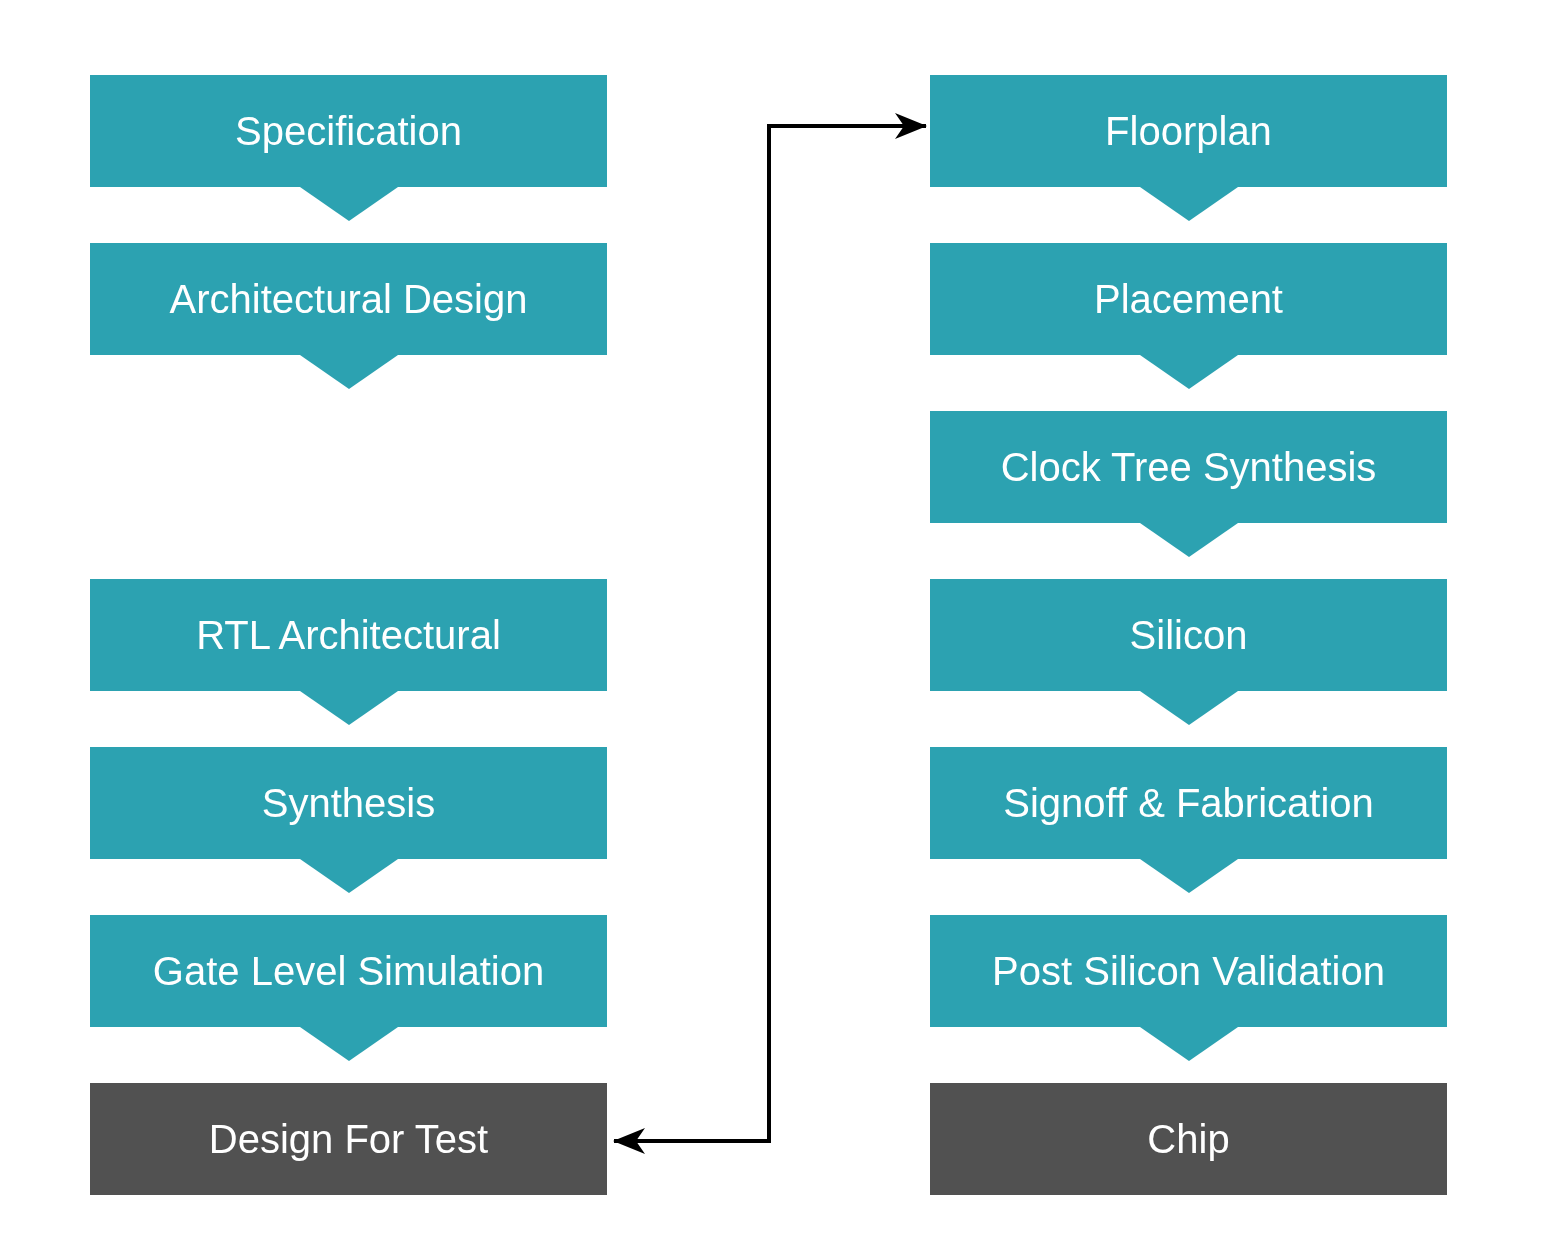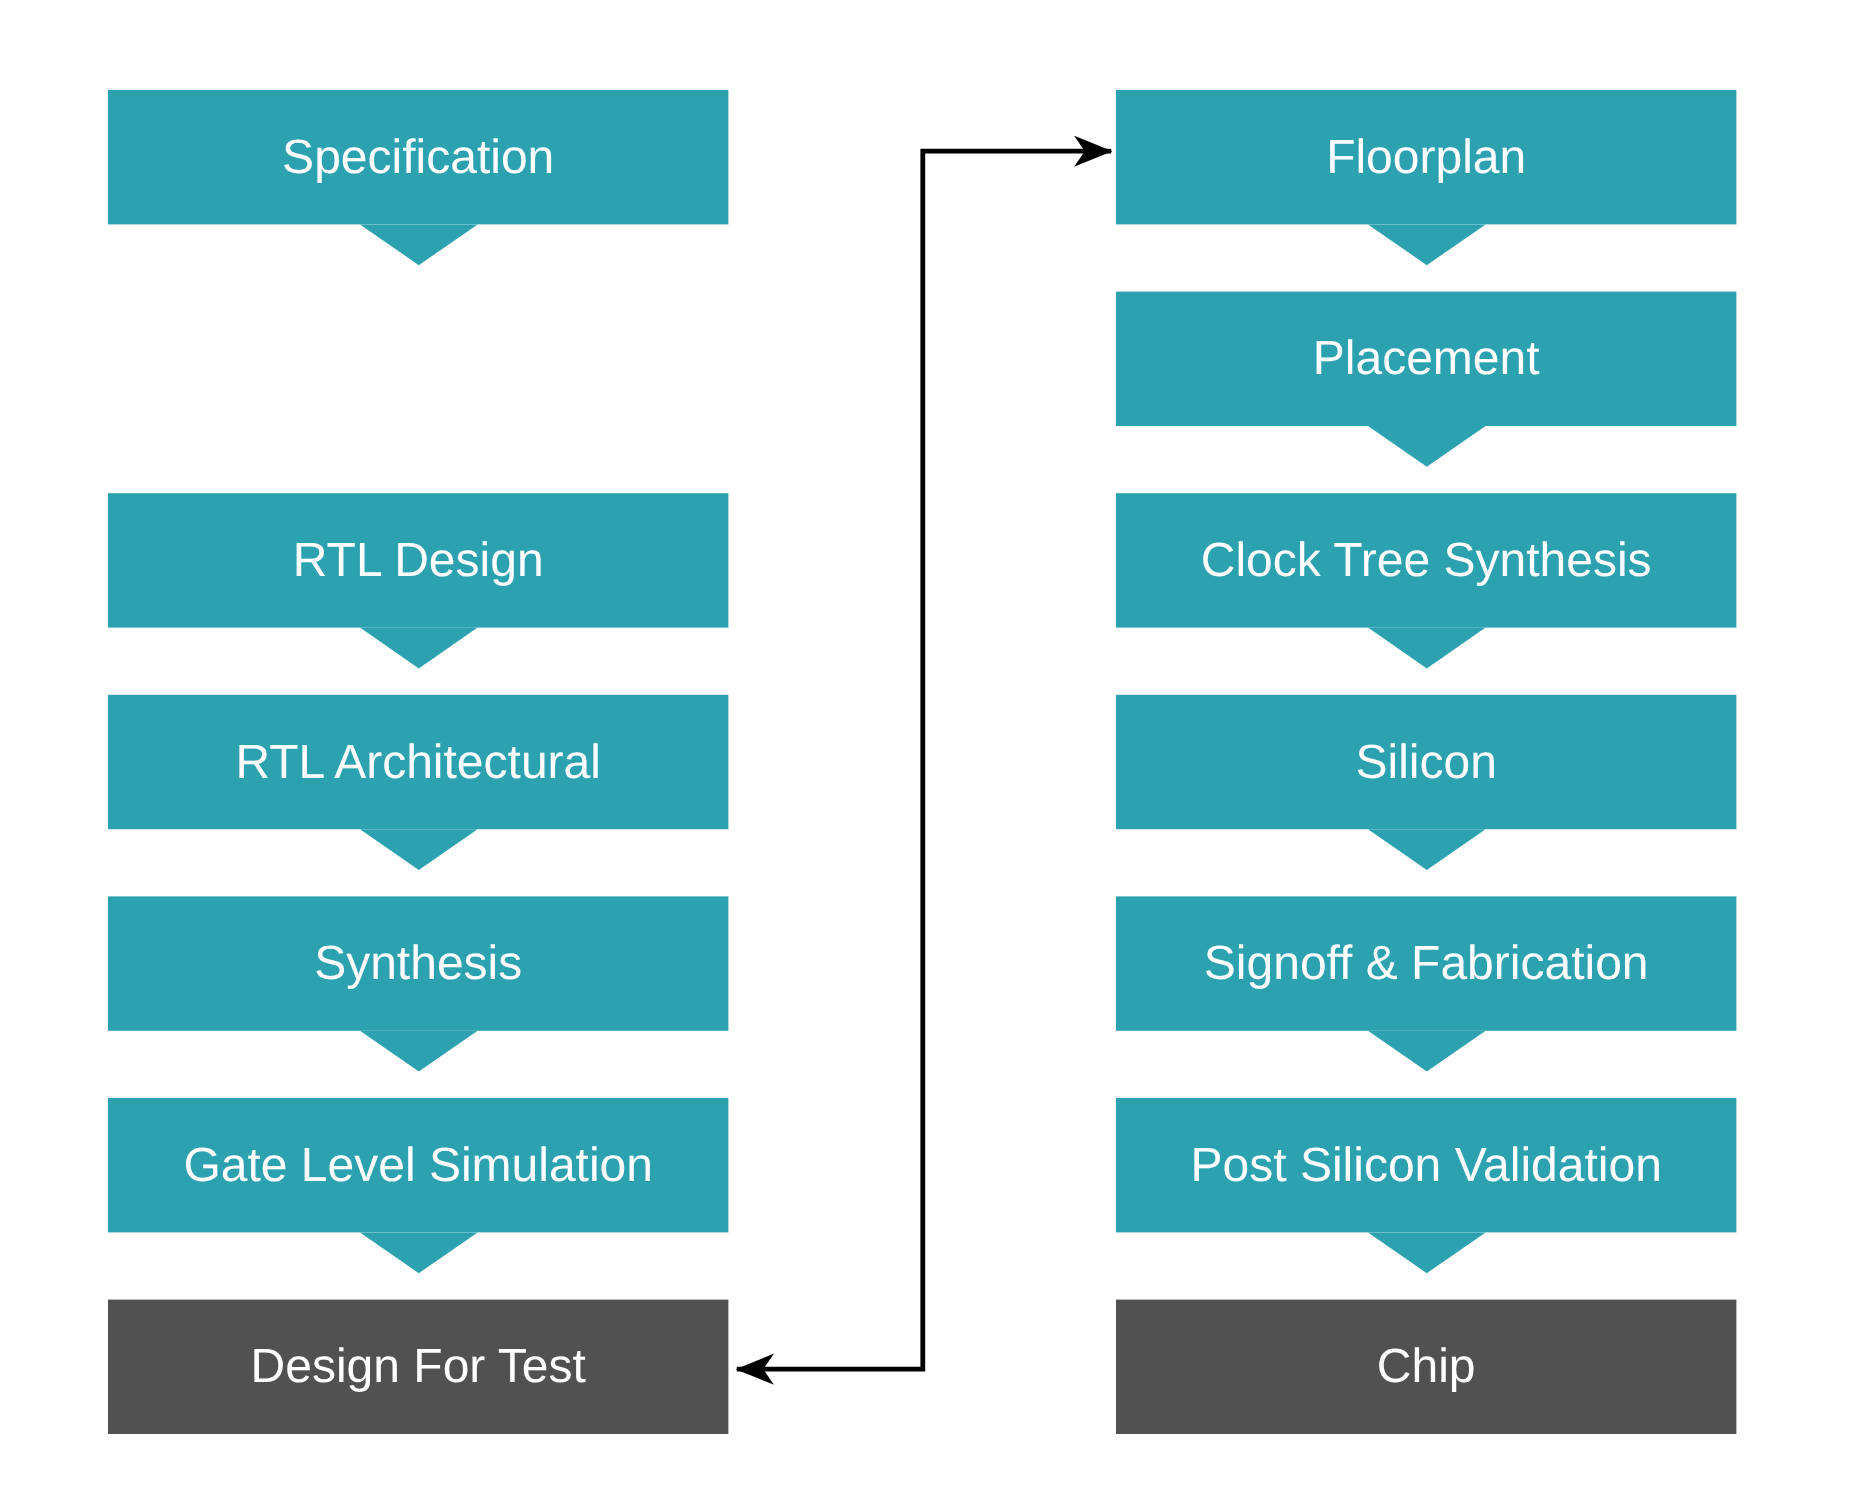--- a/index.html
+++ b/index.html
@@ -70,22 +70,22 @@
 </style>
 </head>
 <body>
 
 <div class="canvas">
 
   <div class="step col-left row-0">
     <span>Specification</span>
     <span class="tab"></span>
   </div>
-  <div class="step col-left row-2">
-    <span>RTL Design</span>
+  <div class="step col-left row-1">
+    <span>Architectural Design</span>
     <span class="tab"></span>
   </div>
   <div class="step col-left row-3">
     <span>RTL Architectural</span>
     <span class="tab"></span>
   </div>
   <div class="step col-left row-4">
     <span>Synthesis</span>
     <span class="tab"></span>
   </div>

